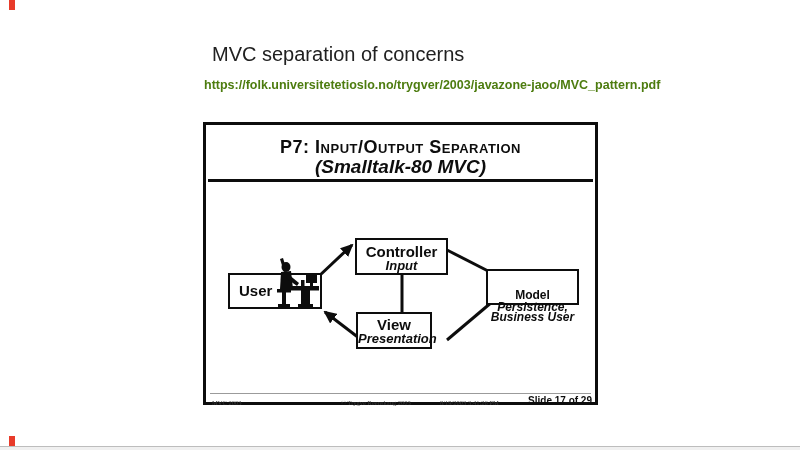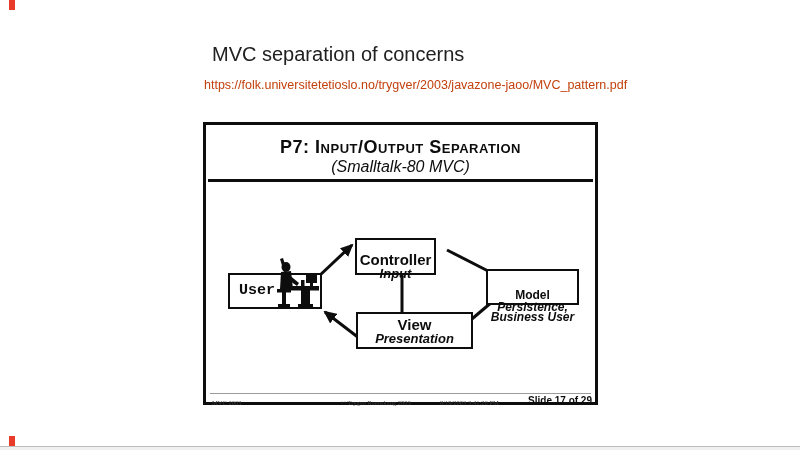--- a/index.html
+++ b/index.html
@@ -15,62 +15,62 @@
   .red-marker.top { top: 0; }
   .red-marker.bottom { top: 436px; }
 
   
   .page-title {
     position: absolute; left: 212px; top: 42px;
     font-size: 20px; line-height: 24px; color: #212121; font-weight: 400;
   }
   .source-url {
     position: absolute; left: 204px; top: 78px;
-    font-size: 12.5px; line-height: 15px; color: #c2410c; font-weight: 400;
+    font-size: 12.5px; line-height: 15px; color: #4d7c0f; font-weight: 700;
   }
 
   
   .slide {
     position: absolute; left: 203px; top: 122px;
     width: 395px; height: 283px;
     border: 3px solid #0d0d0d; background: #ffffff;
     color: #0d0d0d;
   }
   .slide-inner { position: relative; width: 100%; height: 100%; }
 
   .slide-title {
     margin-top: 12px; text-align: center;
     font-size: 18px; line-height: 20px; font-weight: 700;
     font-variant: small-caps; letter-spacing: 0.5px; white-space: nowrap;
   }
   .slide-subtitle {
     text-align: center;
-    font-size: 16px; line-height: 20px; font-weight: 400; font-style: italic;
+    font-size: 19px; line-height: 20px; font-weight: 700; font-style: italic;
     white-space: nowrap;
   }
   .slide-rule { height: 3px; background: #0d0d0d; margin: 2px 2px 0 2px; }
 
   
   .diagram-svg { position: absolute; left: 0; top: 0; width: 389px; height: 277px; z-index: 1; }
 
   .dbox {
     position: absolute; z-index: 2;
     border: 2px solid #0d0d0d; background: #ffffff;
     text-align: center; font-weight: 700;
   }
   .dbox .main { font-size: 15px; line-height: 17px; }
   .dbox .sub  { font-size: 13px; line-height: 11px; font-style: italic; }
 
-  .box-controller { left: 149px; top: 101px; width: 81px; height: 37px; padding-top: 11px; }
-  .box-view       { left: 150px; top: 175px; width: 117px; height: 37px; padding-top: 2px; }
+  .box-controller { left: 149px; top: 101px; width: 93px; height: 37px; padding-top: 3px; }
+  .box-view       { left: 150px; top: 175px; width: 76px; height: 37px; padding-top: 2px; }
   .box-model      { left: 280px; top: 132px; width: 93px; height: 36px; }
   .box-model .main { font-size: 12px; line-height: 15px; margin-top: 17px; }
   .box-model .sub  { font-size: 12px;  line-height: 9.5px; font-style: italic; }
   .box-user       { left: 22px;  top: 136px; width: 94px; height: 36px; text-align: left; }
-  .box-user .main { font-size: 15px; line-height: 32px; padding-left: 9px; font-family: Liberation Mono, monospace; }
+  .box-user .main { font-size: 15px; line-height: 32px; padding-left: 9px; }
 
   .person-icon { position: absolute; left: 62px; top: 121px; width: 52px; height: 50px; z-index: 3; }
 
   
   .slide-footer-rule { position: absolute; left: 4px; right: 4px; top: 256px; height: 1px; background: #9b9b9b; z-index: 2; }
   .sf-text { position: absolute; z-index: 2; font-family: "Liberation Serif", serif; font-size: 6.5px; color: #3a3a3a; white-space: nowrap; }
   .sf-left      { left: 6px;   top: 262px; }
   .sf-copyright { left: 135px; top: 262px; }
   .sf-timestamp { left: 234px; top: 262px; }
   .sf-slidenum  { position: absolute; z-index: 2; right: 3px; top: 258px; font-family: "Liberation Sans", sans-serif;

